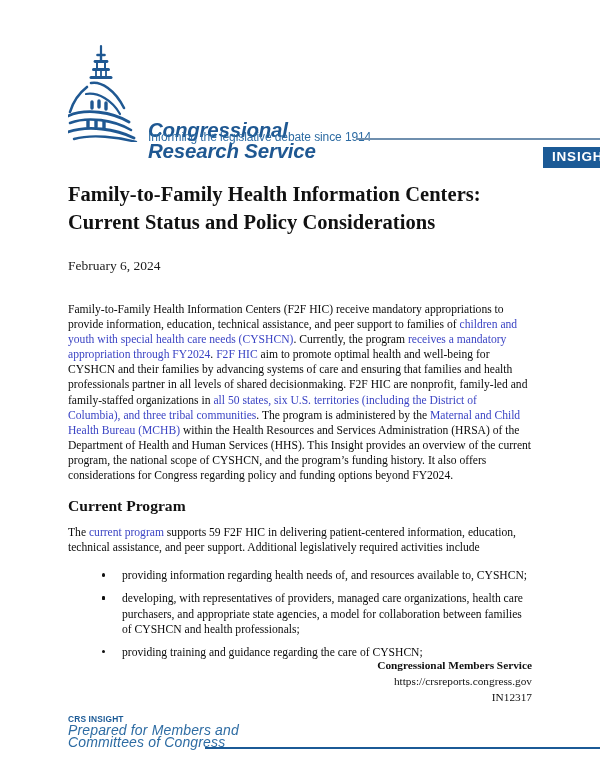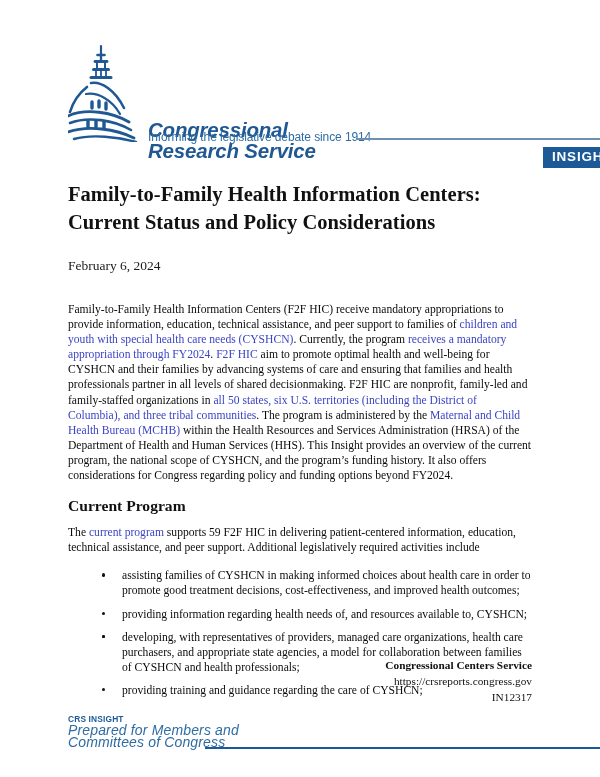--- a/index.html
+++ b/index.html
@@ -279,30 +279,29 @@
 
   <div class="body-block">
 
     <p class="para"><span>Family-to-Family Health Information Centers (F2F HIC) receive mandatory appropriations to provide information, education, technical assistance, and peer support to families of </span><a class="lnk" href="#">children and youth with special health care needs (CYSHCN)</a><span>. Currently, the program </span><a class="lnk" href="#">receives a mandatory appropriation through FY2024</a><span>. </span><a class="lnk" href="#">F2F HIC</a><span> aim to promote optimal health and well-being for CYSHCN and their families by advancing systems of care and ensuring that families and health professionals partner in all levels of shared decisionmaking. F2F HIC are nonprofit, family-led and family-staffed organizations in </span><a class="lnk" href="#">all 50 states, six U.S. territories (including the District of Columbia), and three tribal communities</a><span>. The program is administered by the </span><a class="lnk" href="#">Maternal and Child Health Bureau (MCHB)</a><span> within the Health Resources and Services Administration (HRSA) of the Department of Health and Human Services (HHS). This Insight provides an overview of the current program, the national scope of CYSHCN, and the program’s funding history. It also offers considerations for Congress regarding policy and funding options beyond FY2024.</span></p>
 
     <h2 class="section">Current Program</h2>
 
     <p class="para"><span>The </span><a class="lnk" href="#">current program</a><span> supports 59 F2F HIC in delivering patient-centered information, education, technical assistance, and peer support. Additional legislatively required activities include</span></p>
 
     <ul class="bullets">
-      <li><span class="bullet-dot"></span><span>assisting families of CYSHCN in making informed choices about health care in order to promote good treatment decisions, cost-effectiveness, and improved health outcomes;</span></li>
       <li><span class="bullet-dot"></span><span>providing information regarding health needs of, and resources available to, CYSHCN;</span></li>
       <li><span class="bullet-dot"></span></li>
       <li><span class="bullet-dot"></span><span>developing, with representatives of providers, managed care organizations, health care purchasers, and appropriate state agencies, a model for collaboration between families of CYSHCN and health professionals;</span></li>
       <li><span class="bullet-dot"></span><span>providing training and guidance regarding the care of CYSHCN;</span></li>
     </ul>
   </div>
 
   <div class="doc-footer">
-    <div class="footer-org">Congressional Centers Service</div>
+    <div class="footer-org">Congressional Members Service</div>
     <div class="footer-url">https://crsreports.congress.gov</div>
     <div class="footer-id">IN12317</div>
   </div>
 
   <div class="crs-insight-block">
     <div class="ci-title">CRS INSIGHT</div>
     <div class="ci-sub">Prepared for Members and</div>
     <div class="ci-sub">Committees of Congress</div>
     <div class="ci-rule"></div>
   </div>

